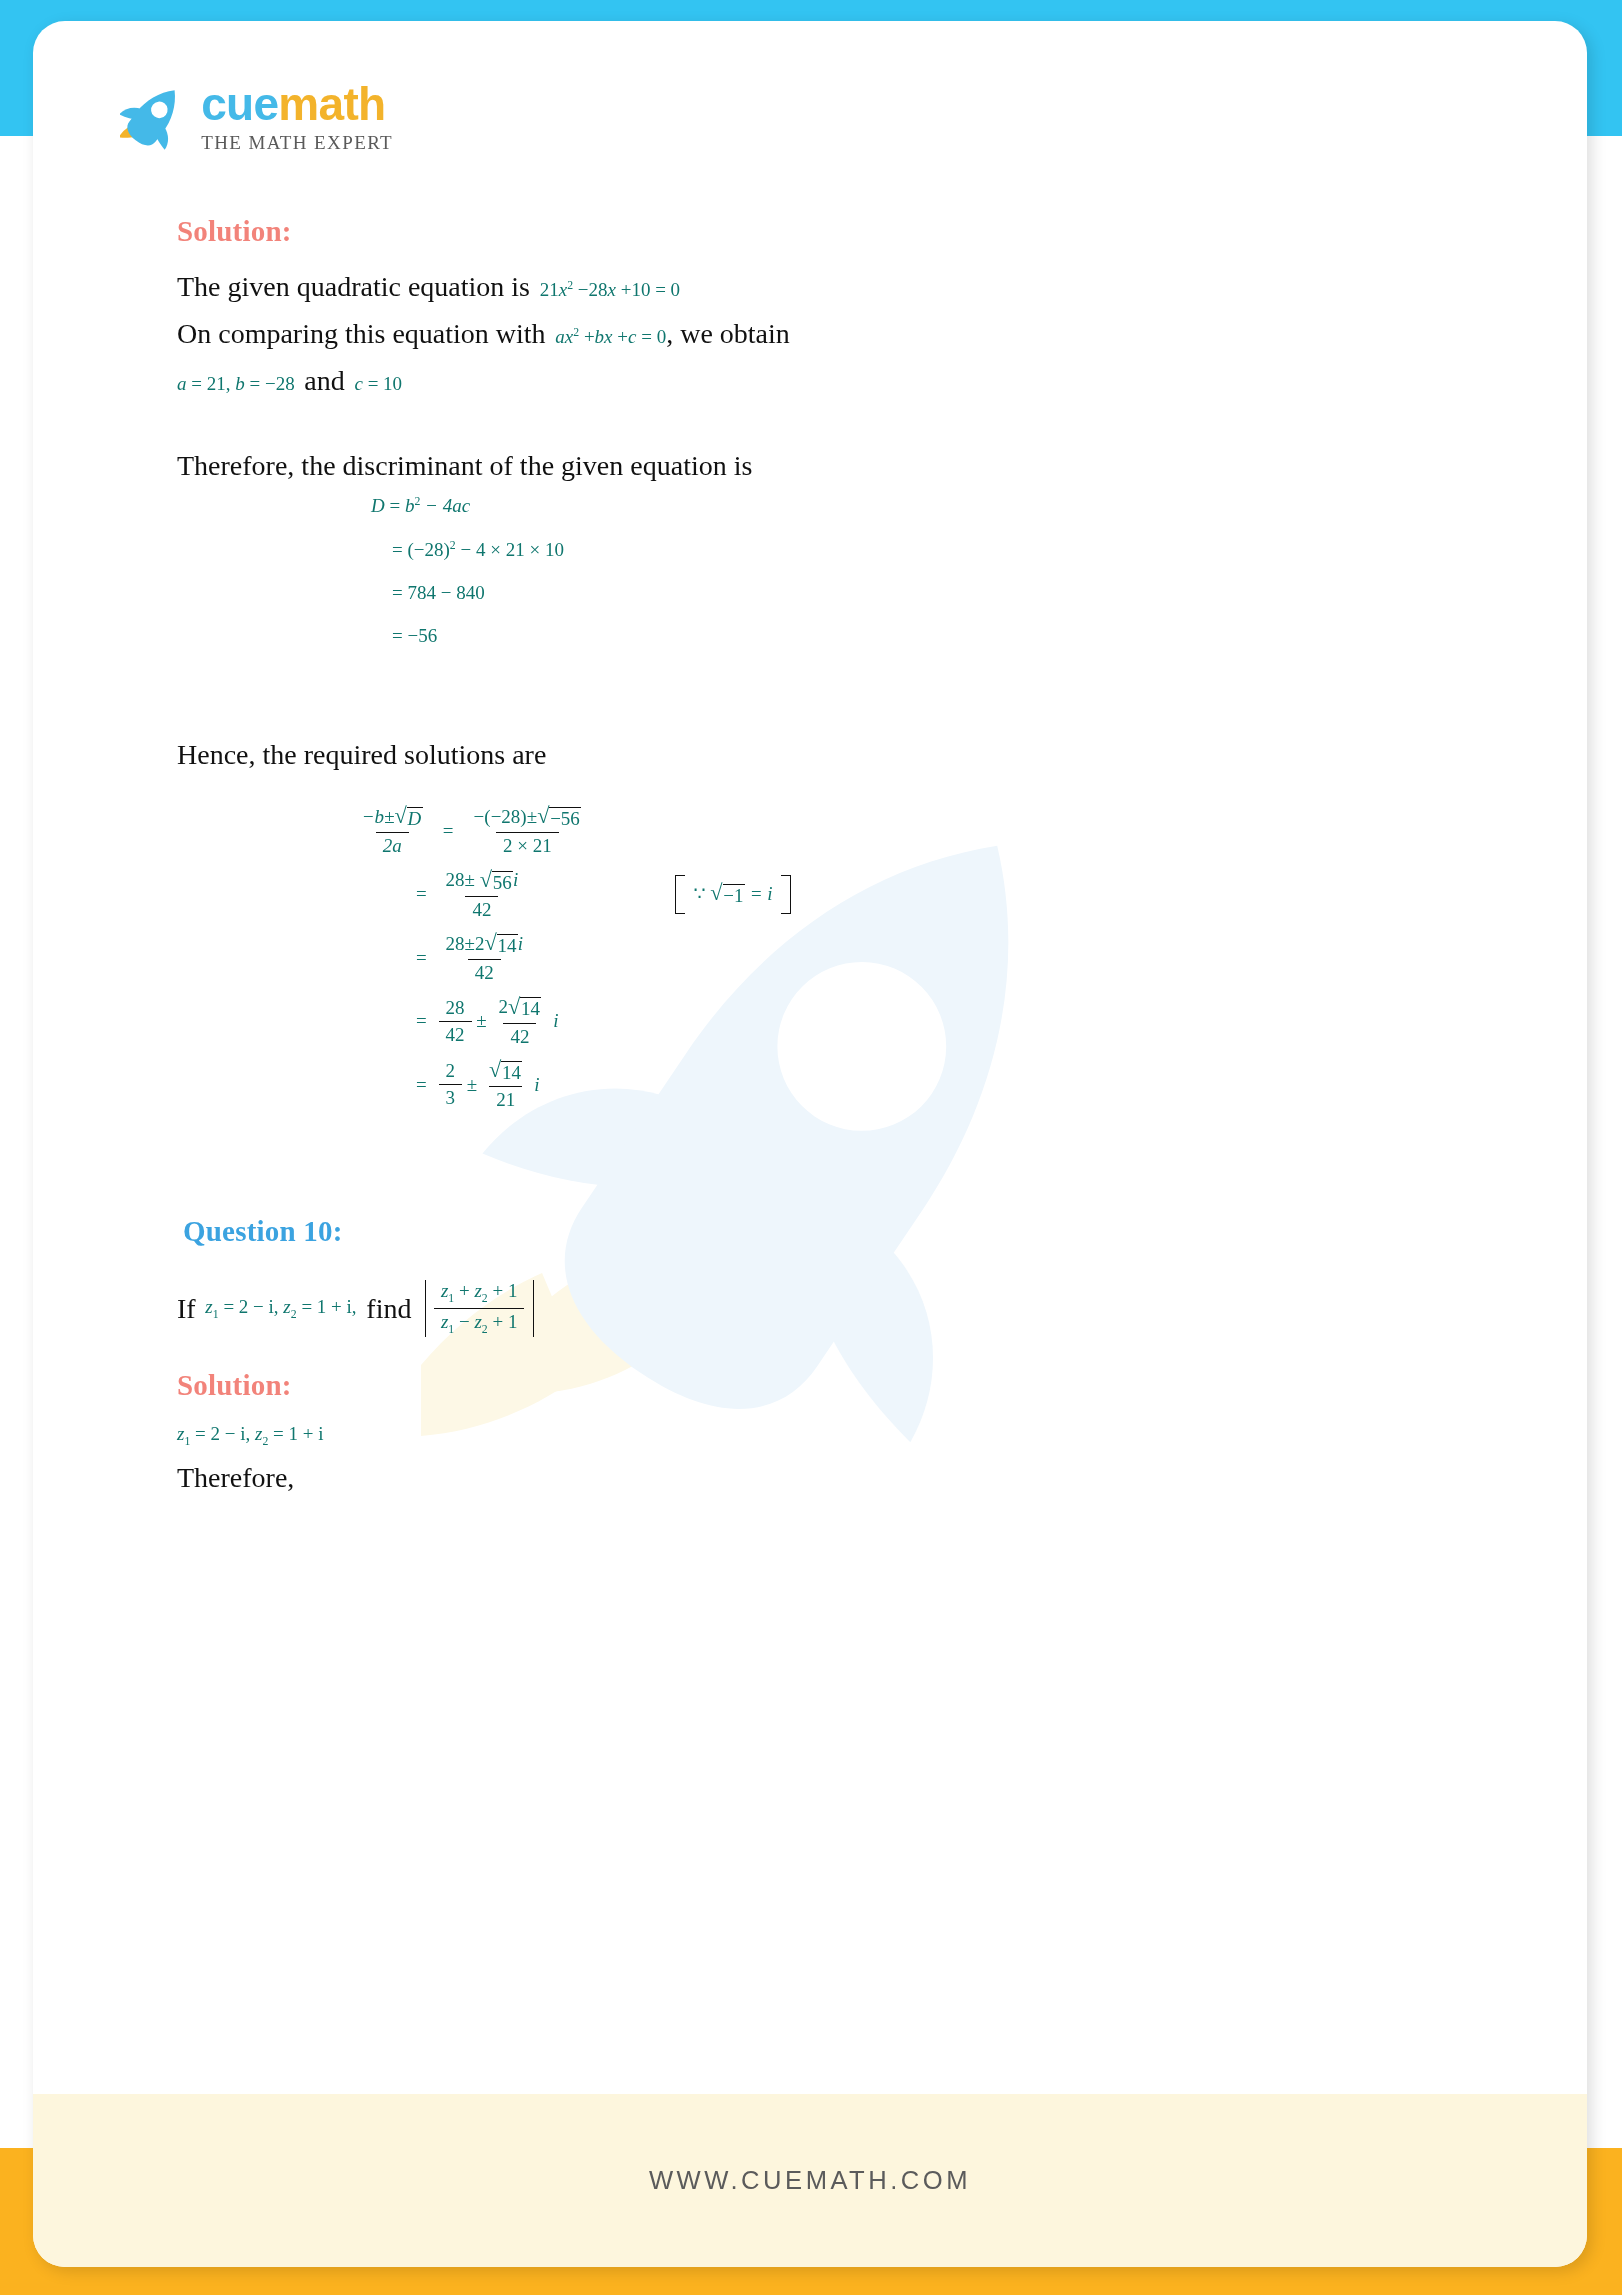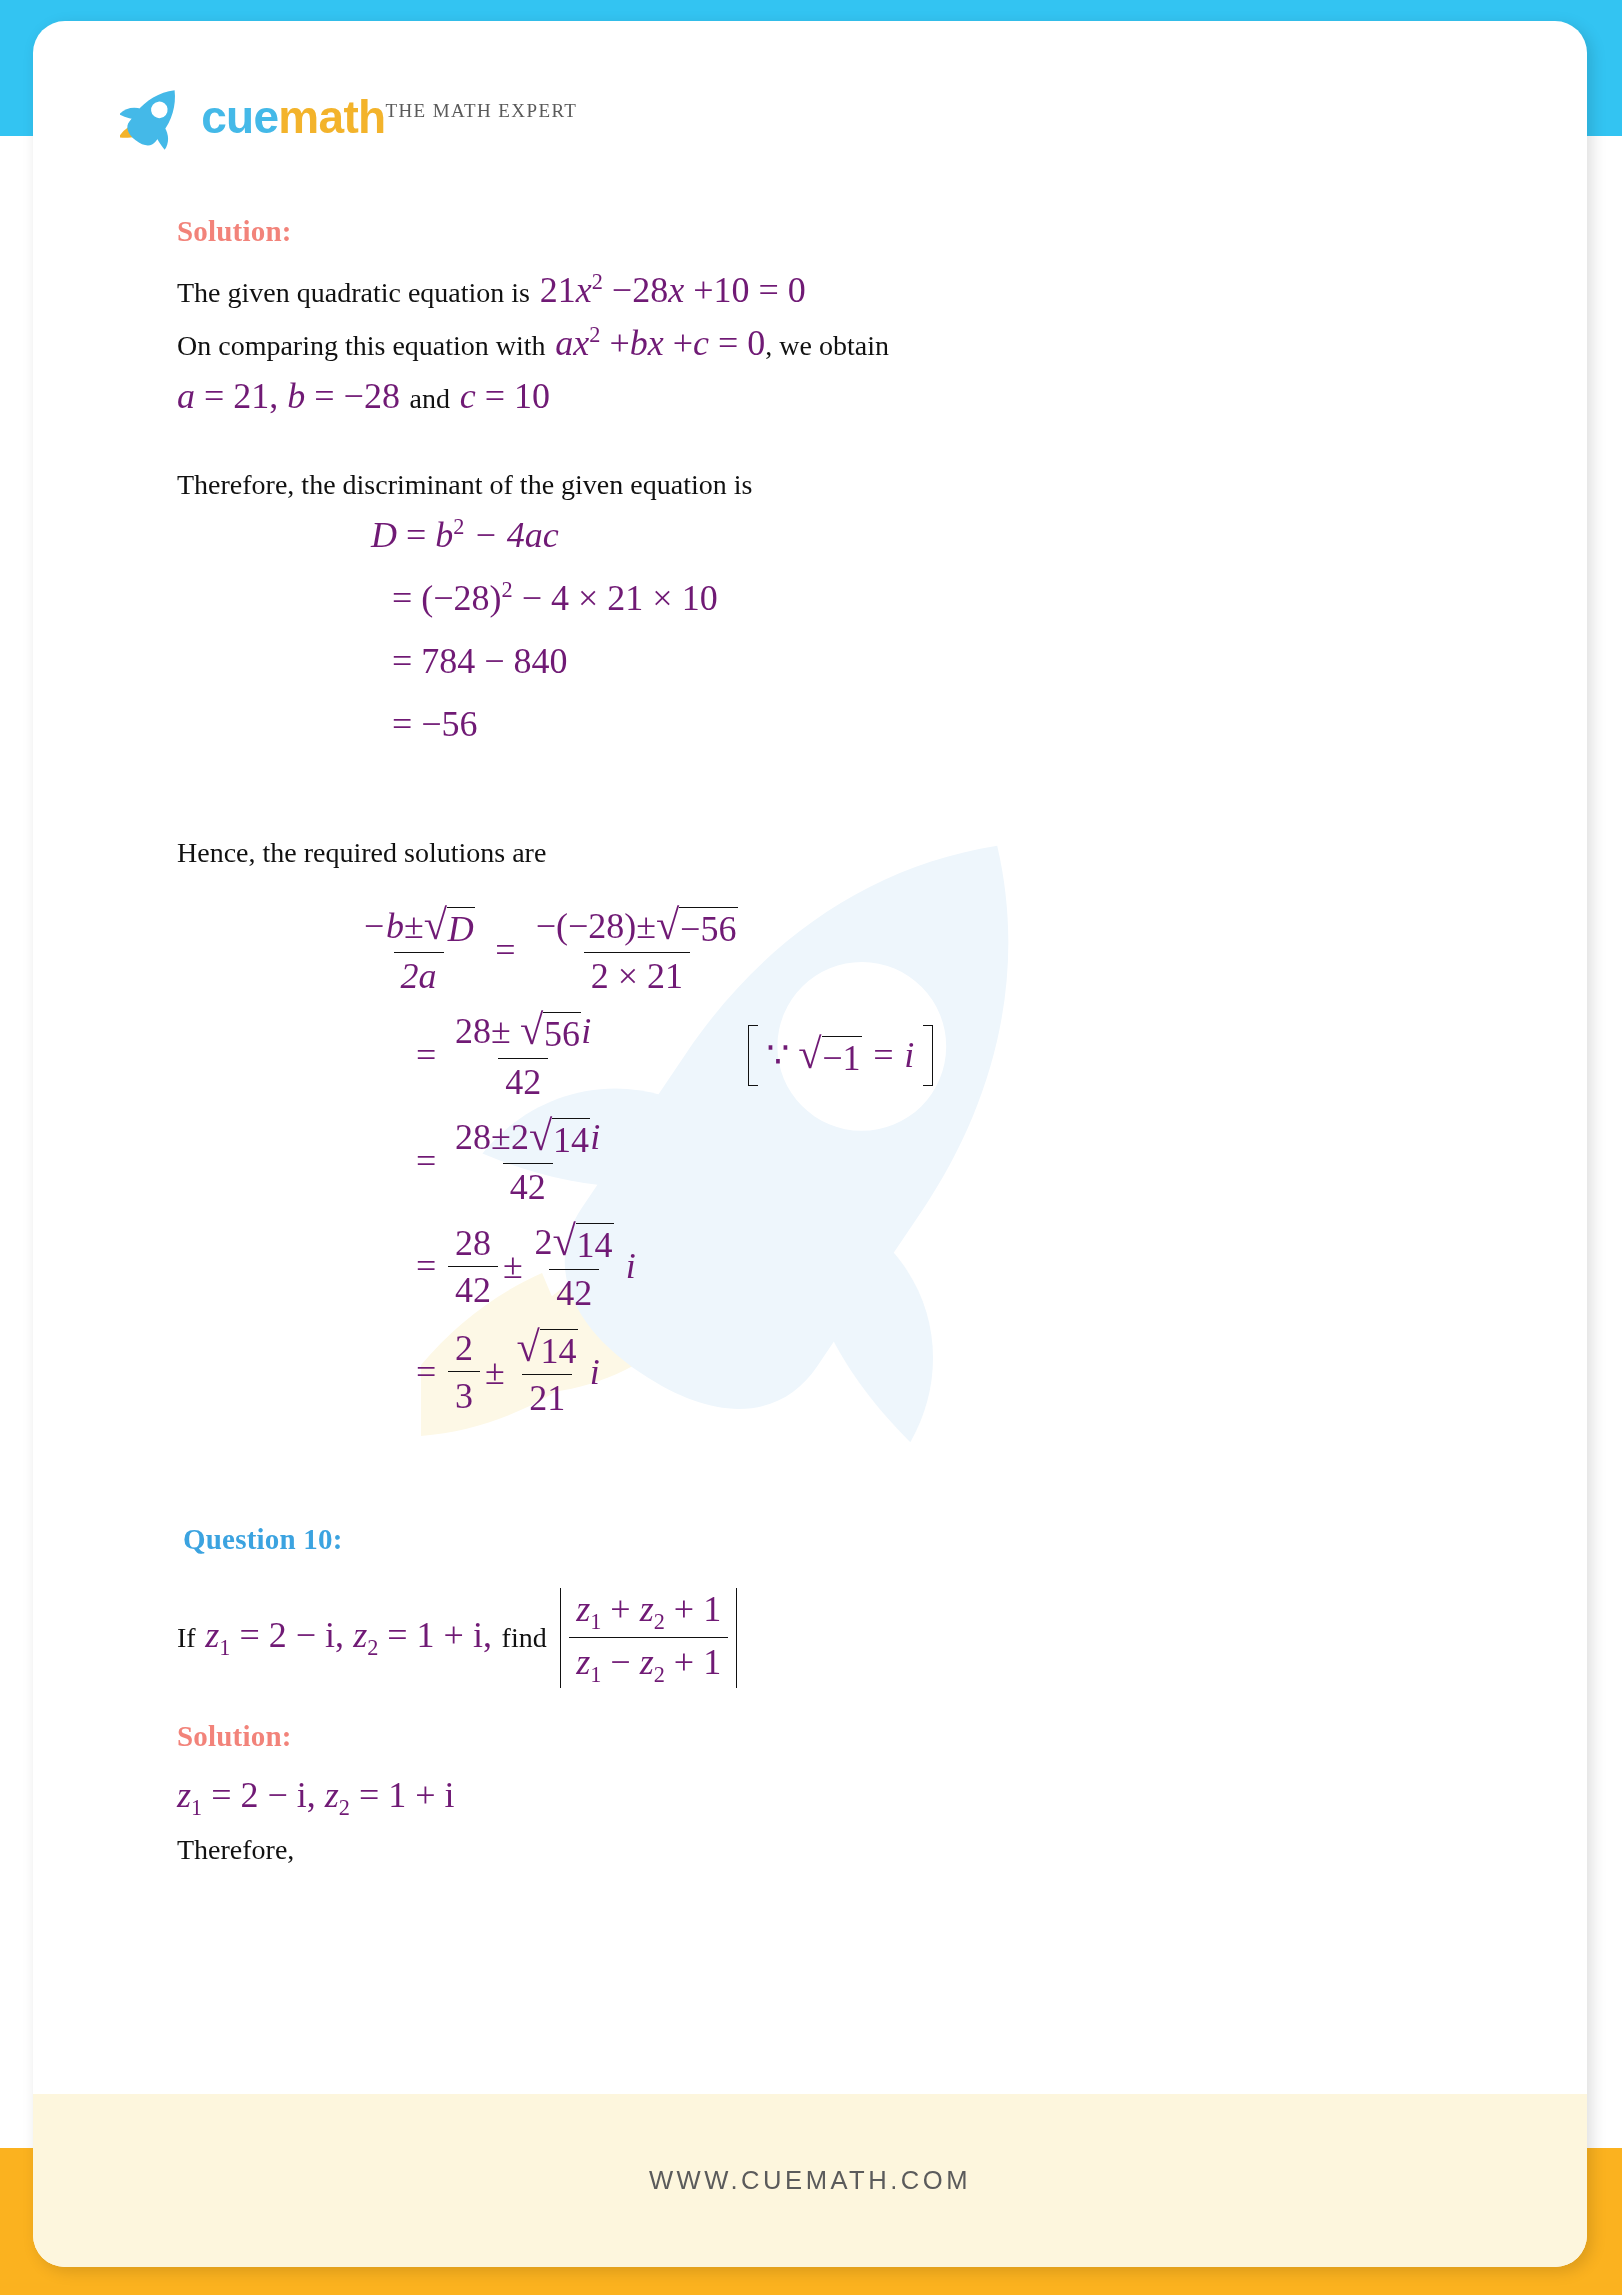--- a/index.html
+++ b/index.html
@@ -78,21 +78,21 @@
   
   .logo {
     position: absolute;
     left: 87px;
     top: 59px;
     display: flex;
     align-items: center;
     z-index: 7;
   }
   .logo-mark { width: 66px; height: 76px; margin-right: 15.2px; }
-  .logo-words { display: flex; }
+  .logo-words { display: flex; flex-direction: column; }
   .logo-name {
     font-family: "Liberation Sans", sans-serif;
     font-size: 46px;
     font-weight: 700;
     line-height: 0.98;
     letter-spacing: -0.7px;
   }
   .logo-cue { color: #44b9e8; }
   .logo-math { color: #f3b32b; }
   .logo-tag {
@@ -131,22 +131,22 @@
   .ptext {
     font-family: "Liberation Serif", serif;
     font-size: 28px;
     color: #111;
     line-height: 1.28;
   }
 
   
   .m {
     font-family: "Liberation Serif", serif;
-    font-size: 36px;
-    color: #701a75;
+    font-size: 19px;
+    color: #0f766e;
     white-space: nowrap;
   }
   .mi { font-style: italic; }
   .supn { font-size: 0.62em; vertical-align: super; }
   .sub { font-size: 0.62em; vertical-align: sub; }
 
   .row { display: flex; align-items: baseline; }
   .rowc { display: flex; align-items: center; }
 
   

